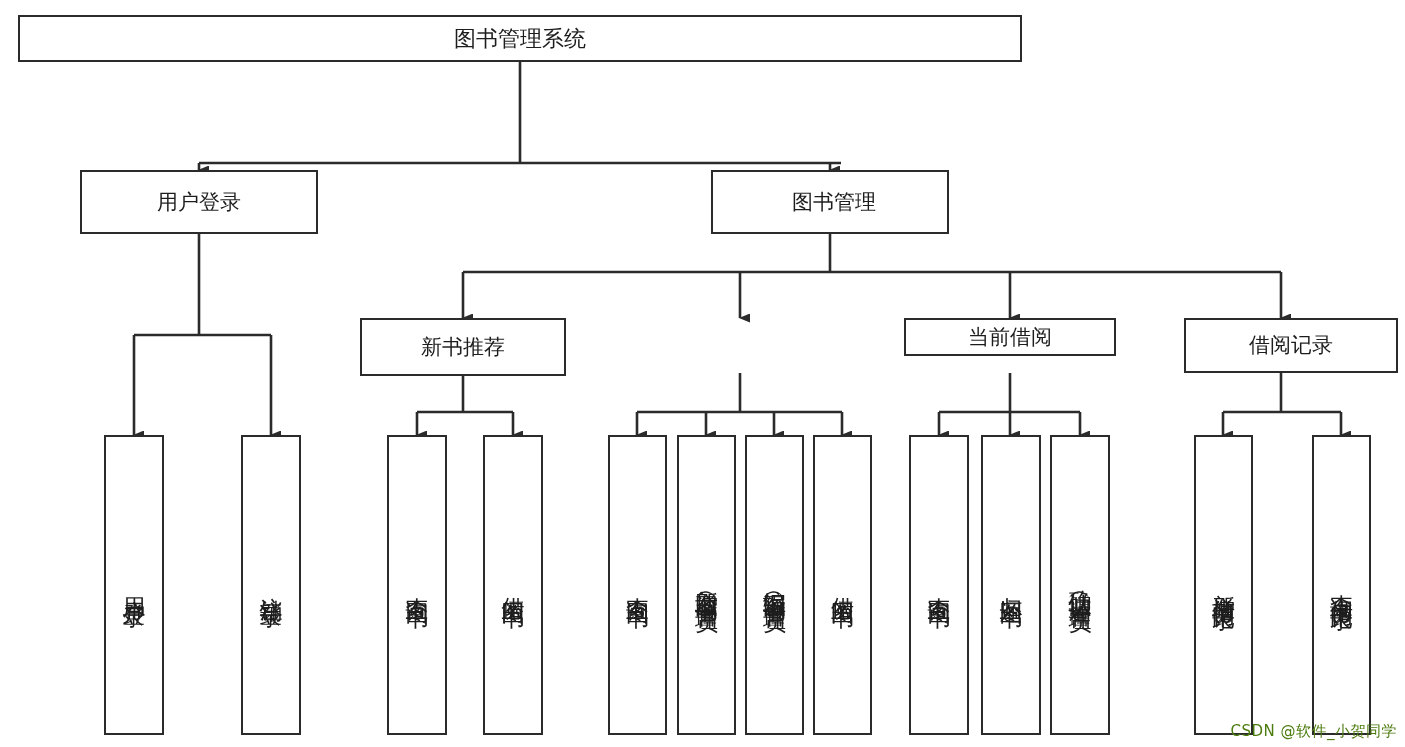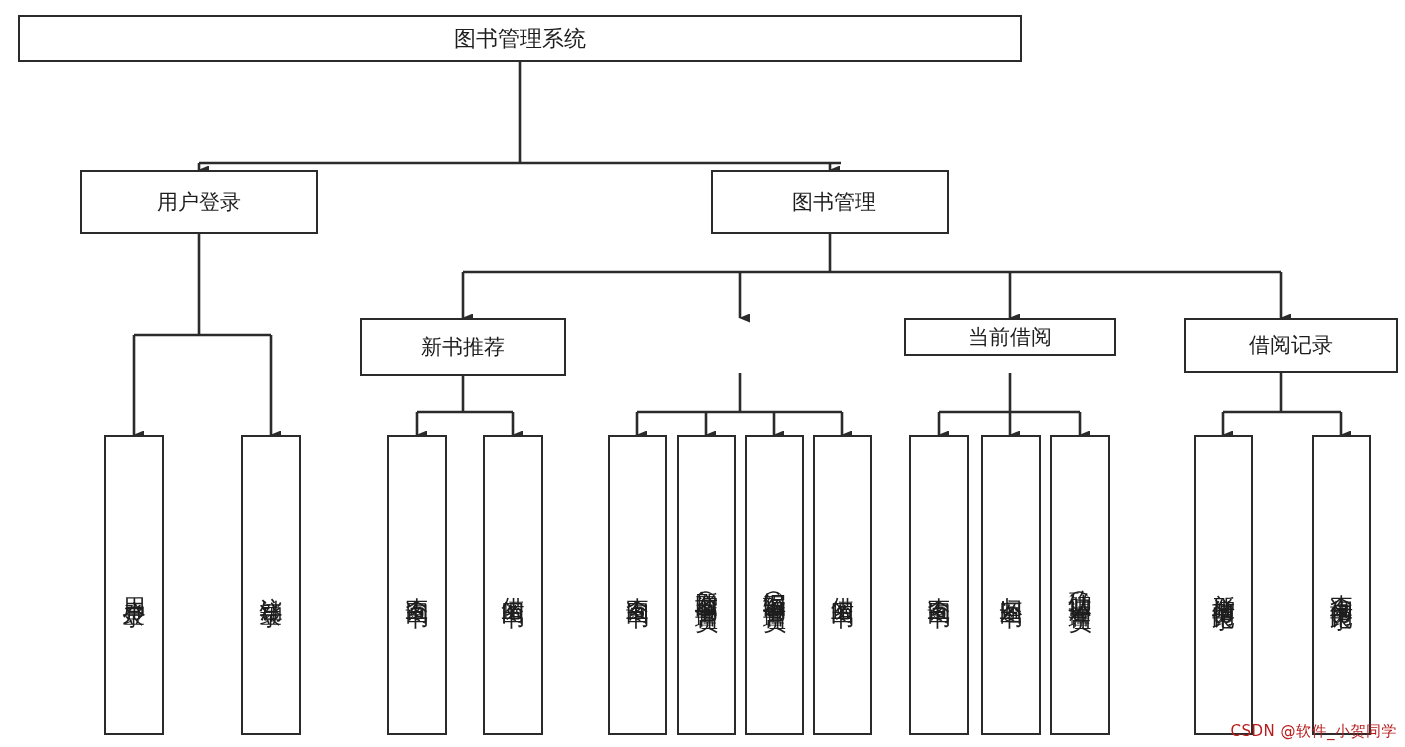--- a/index.html
+++ b/index.html
@@ -60,21 +60,21 @@
     font-size: 23px;
     letter-spacing: 3px;
     line-height: 1;
     white-space: nowrap;
   }
   #watermark {
     position: absolute;
     right: 8px;
     bottom: 6px;
     font-size: 15px;
-    color: #b91c1c;
+    color: #4d7c0f;
     letter-spacing: 0.5px;
     z-index: 20;
     pointer-events: none;
     white-space: nowrap;
   }
 </style>
 </head>
 <body>
 
 <div id="diagram-root">

